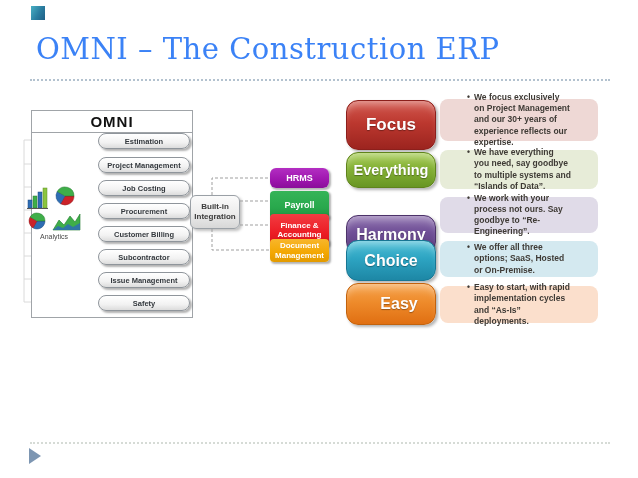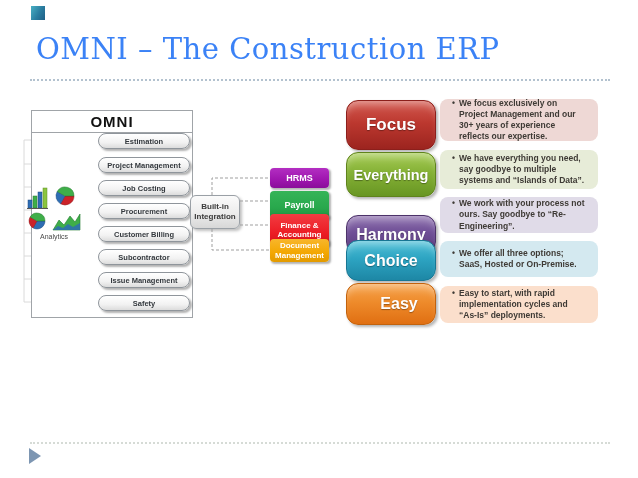--- a/index.html
+++ b/index.html
@@ -41,42 +41,42 @@
     background:linear-gradient(180deg,#fbfbfb 0%,#ececec 55%,#d7d7d7 100%);
     box-shadow:2px 2px 3px rgba(0,0,0,.25);
     display:flex;align-items:center;justify-content:center;text-align:center;
     font-size:8px;font-weight:bold;color:#3a3a3a;line-height:1.25;padding:8px;}
   .connector-svg{position:absolute;left:205px;top:170px;}
 
   .sysbox{position:absolute;left:270px;width:59px;border-radius:4px;box-sizing:border-box;
     display:flex;align-items:center;justify-content:center;text-align:center;
     color:#fff;font-weight:bold;line-height:1.15;box-shadow:1.5px 1.5px 2px rgba(0,0,0,.3);}
   .sys-hrms{top:168px;height:20px;font-size:9px;
-    background:linear-gradient(180deg,#b32ec2 0%,#9e15ae 60%,#8a0d9a 100%);}
+    background:linear-gradient(180deg,#b32ec2 0%,#9e15ae 60%,#8a0d9a 100%);border-radius:6px;}
   .sys-payroll{top:191px;height:28px;font-size:9px;
     background:linear-gradient(180deg,#35b458 0%,#28a84c 60%,#1f8f3e 100%);}
   .sys-finance{top:214px;height:32px;font-size:8px;
     background:linear-gradient(180deg,#f23c42 0%,#ec1c24 60%,#d5121a 100%);}
   .sys-doc{top:239px;height:23px;font-size:8px;
     background:linear-gradient(180deg,#f8b62b 0%,#f3a702 60%,#e29a00 100%);}
 
   
   .benefit-btn{position:absolute;left:346px;width:90px;border-radius:12px;box-sizing:border-box;
     display:flex;align-items:center;justify-content:center;color:#fff;font-weight:bold;
     text-shadow:0 1px 1px rgba(0,0,0,.35);
     box-shadow:2px 2px 3px rgba(0,0,0,.3), inset 0 8px 8px -5px rgba(255,255,255,.45);}
   .benefit-desc{position:absolute;left:440px;width:158px;border-radius:8px;box-sizing:border-box;
-    display:flex;align-items:center;padding:4px 12px;}
+    display:flex;align-items:center;padding:4px 27px;}
   .benefit-desc .txt{font-size:8.5px;font-weight:600;color:#3e3a35;line-height:1.3;
     padding-left:7px;position:relative;}
   .benefit-desc .txt::before{content:"•";position:absolute;left:0;top:0;}
 
   .btn0{top:100px;height:50px;font-size:17px;border:1px solid #8c1f1b;
     background:linear-gradient(180deg,#d35a50 0%,#bc382f 45%,#9c241f 100%);}
-  .btn1{top:152px;height:45px;font-size:14.5px;border:1px solid #5f831c;
+  .btn1{top:152px;height:36px;font-size:14.5px;border:1px solid #5f831c;
     background:linear-gradient(180deg,#a6cc55 0%,#85b136 45%,#689623 100%);}
   .btn2{top:199px;height:39px;font-size:16px;border:1px solid #4c3269;
     background:linear-gradient(180deg,#8d70ae 0%,#6f4f96 45%,#583b7c 100%);margin-top:16px;}
   .btn3{top:240px;height:41px;font-size:16px;border:1px solid #187693;
     background:linear-gradient(180deg,#4fc0d7 0%,#2da4c2 45%,#1d87a5 100%);}
   .btn4{top:283px;height:42px;font-size:16px;border:1px solid #c2620d;
     background:linear-gradient(180deg,#f7a44e 0%,#ee8b2b 45%,#e06f12 100%);padding-left:16px;}
 
   .desc0{top:99px;height:42px;background:#eed8d5;}
   .desc1{top:150px;height:39px;background:#e7ecd8;}

